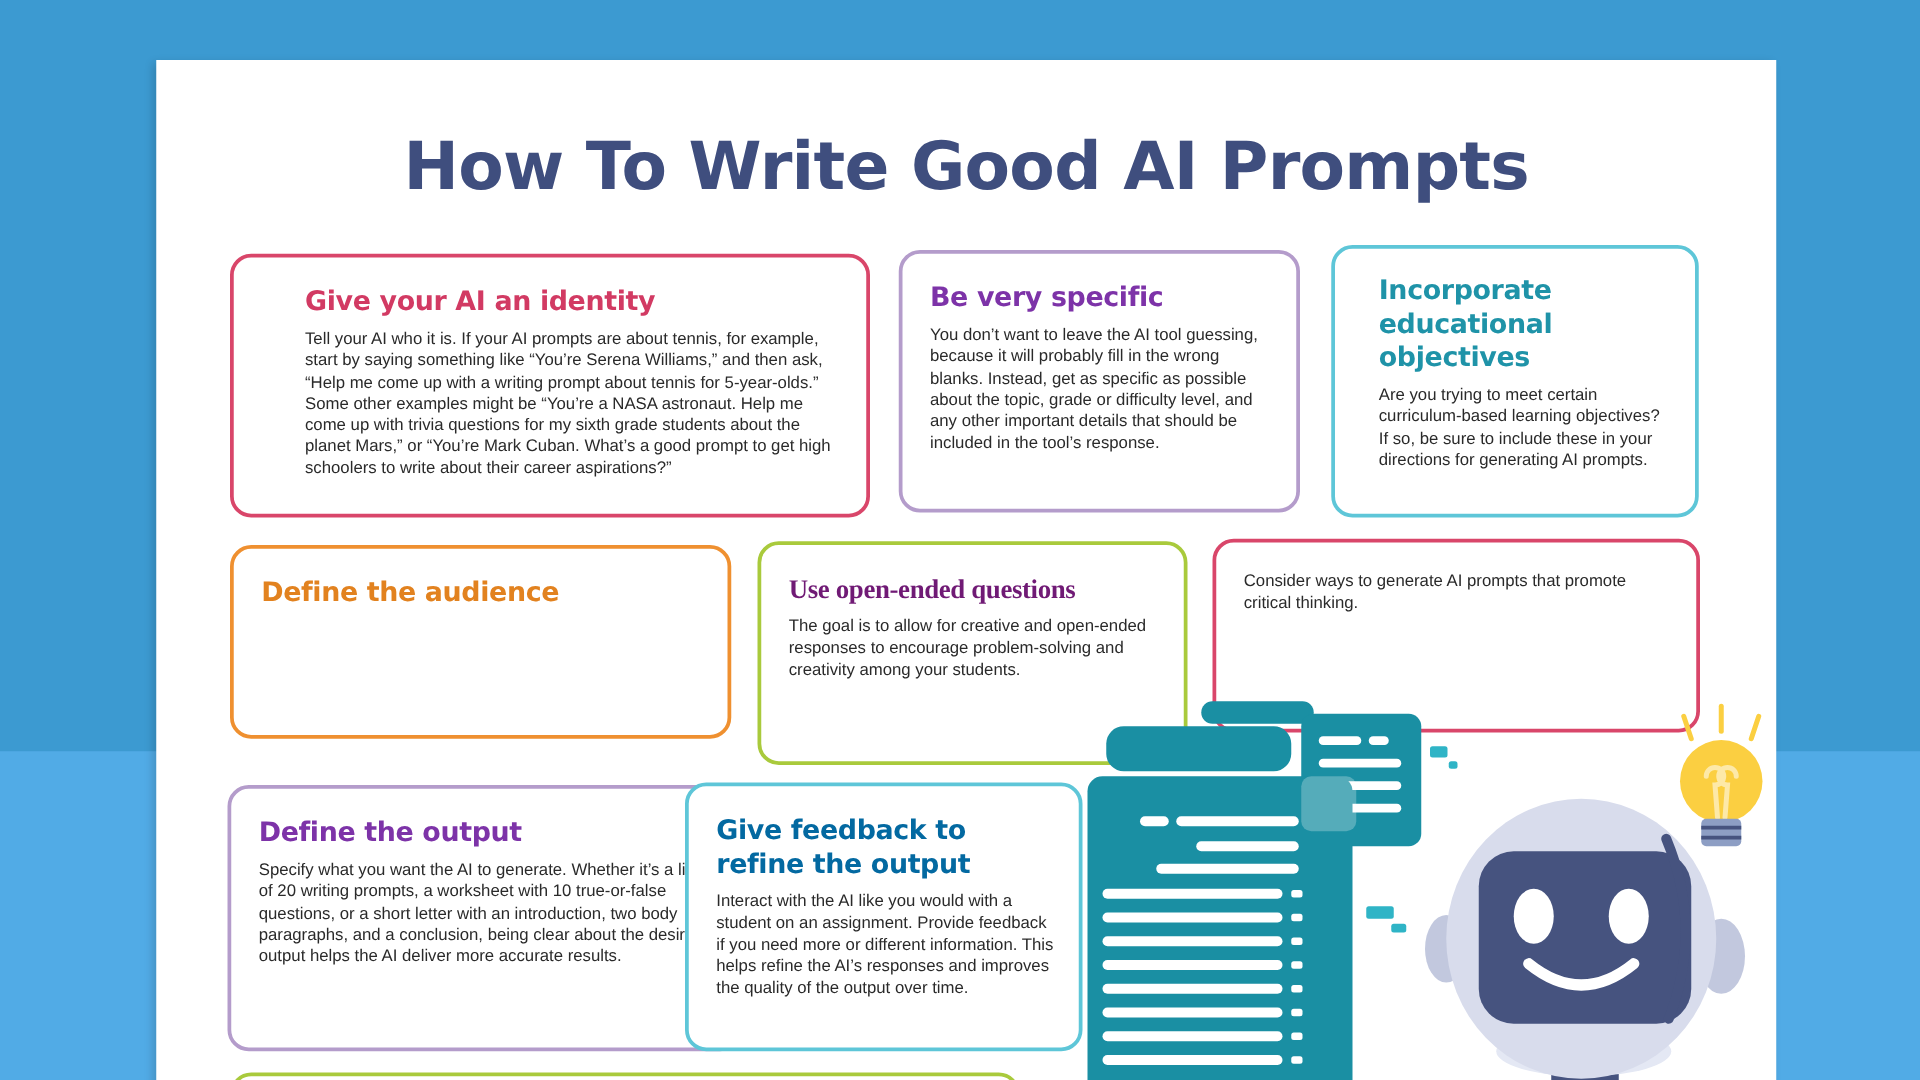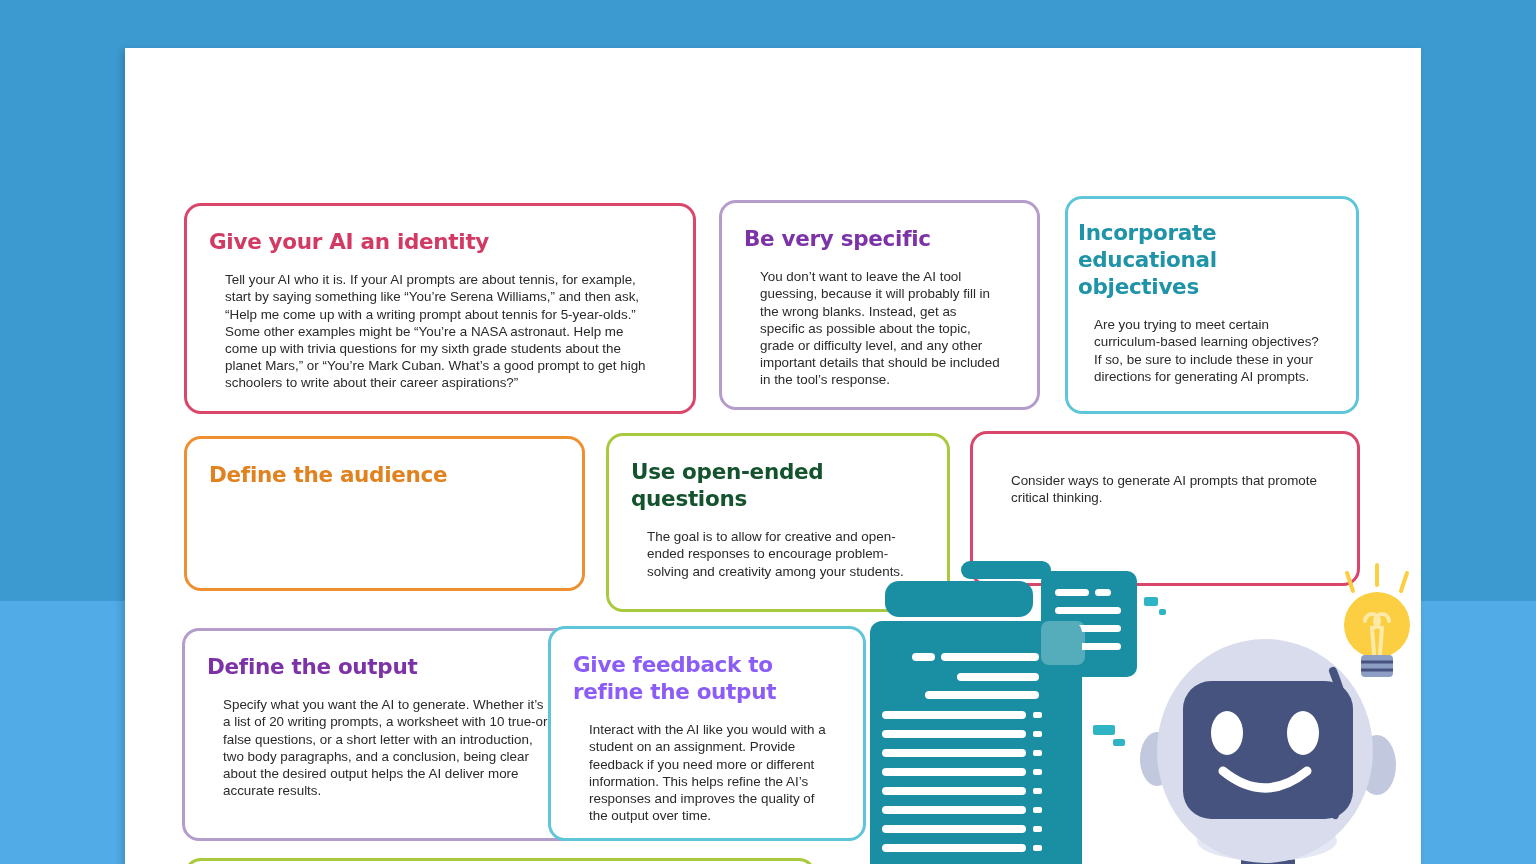--- a/index.html
+++ b/index.html
@@ -75,36 +75,36 @@
     font-size: 21.5px;
     line-height: 1.26;
     letter-spacing: -0.3px;
     margin: 0 0 7px 0;
   }
   .card-body {
     font-family: "Liberation Sans", sans-serif;
     font-size: 13.4px;
     line-height: 1.285;
     color: #2a2a2a;
-    margin: 16px;
-  }
-
-  
-  #card-identity      { left: 59px;  top: 155px; width: 512px; height: 211px; border-width: 3.2px; }
+    margin: 0;
+  }
+
+  
+  #card-identity      { left: 59px;  top: 155px; width: 512px; height: 211px; border-width: 3.2px; padding-left: 35px; }
   #card-specific      { left: 594px; top: 152px; width: 321px; height: 210px; border-width: 3.2px; }
   #card-objectives    { left: 940px; top: 148px; width: 294px; height: 218px; border-width: 3.2px; }
   #card-audience      { left: 59px;  top: 388px; width: 401px; height: 155px; border-width: 3.2px; }
   #card-openended     { left: 481px; top: 385px; width: 344px; height: 179px; border-width: 3.2px; }
   #card-critical      { left: 845px; top: 383px; width: 390px; height: 155px; border-width: 3.2px; }
   #card-output        { left: 57px;  top: 580px; width: 411px; height: 213px; border-width: 3.2px; }
   #card-feedback      { left: 423px; top: 578px; width: 318px; height: 215px; border-width: 3.2px; }
   #card-partial       { left: 59px;  top: 810px; width: 632px; height: 90px;  border-width: 3.2px; }
 
   .card-pad { padding: 22px 20px 10px 22px; }
-  #card-objectives .card-pad { padding: 20px 18px 10px 10px; }
+  #card-objectives .card-pad { padding: 20px 18px 10px 35px; }
   #card-critical .card-pad   { padding: 22px 20px 10px 22px; }
 
   
   .illus {
     position: absolute;
     left: 740px;
     top: 505px;
     width: 560px;
     height: 360px;
     pointer-events: none;
@@ -113,20 +113,21 @@
 </head>
 <body>
 
 <div id="stage">
 
   <div class="bg-band-top"></div>
   <div class="bg-band-bottom"></div>
 
   <div class="page">
 
+    <div class="poster-title">How To Write Good AI Prompts</div>
 
     <div class="card" id="card-identity" style="border-color:#d9466a;">
       <div class="card-pad">
         <div class="card-title" style="color:#d23a63;">Give your AI an identity</div>
         <div class="card-body">Tell your AI who it is. If your AI prompts are about tennis, for example, start by saying something like “You’re Serena Williams,” and then ask, “Help me come up with a writing prompt about tennis for 5-year-olds.” Some other examples might be “You’re a NASA astronaut. Help me come up with trivia questions for my sixth grade students about the planet Mars,” or “You’re Mark Cuban. What’s a good prompt to get high schoolers to write about their career aspirations?”</div>
       </div>
     </div>
 
     <div class="card" id="card-specific" style="border-color:#b49ccb;">
       <div class="card-pad">
@@ -143,41 +144,41 @@
     </div>
 
     <div class="card" id="card-audience" style="border-color:#ef9030;">
       <div class="card-pad">
         <div class="card-title" style="color:#e2821f;">Define the audience</div>
       </div>
     </div>
 
     <div class="card" id="card-openended" style="border-color:#a9ca3c;">
       <div class="card-pad">
-        <div class="card-title" style="color:#14532d; max-width:240px;">Use open-ended questions</div>
+        <div class="card-title" style="color:#701a75; max-width:240px;font-family:Liberation Serif, serif;">Use open-ended questions</div>
         <div class="card-body">The goal is to allow for creative and open-ended responses to encourage problem-solving and creativity among your students.</div>
       </div>
     </div>
 
     <div class="card" id="card-critical" style="border-color:#d9466a;">
       <div class="card-pad">
         <div class="card-body">Consider ways to generate AI prompts that promote critical thinking.</div>
       </div>
     </div>
 
     <div class="card" id="card-output" style="border-color:#b49ccb;">
       <div class="card-pad">
         <div class="card-title" style="color:#7d33a8;">Define the output</div>
         <div class="card-body">Specify what you want the AI to generate. Whether it’s a list of 20 writing prompts, a worksheet with 10 true-or-false questions, or a short letter with an introduction, two body paragraphs, and a conclusion, being clear about the desired output helps the AI deliver more accurate results.</div>
       </div>
     </div>
 
     <div class="card" id="card-feedback" style="border-color:#5ec6d8;">
       <div class="card-pad">
-        <div class="card-title" style="color:#8b5cf6; max-width:230px;">Give feedback to refine the output</div>
+        <div class="card-title" style="color:#0369a1; max-width:230px;">Give feedback to refine the output</div>
         <div class="card-body">Interact with the AI like you would with a student on an assignment. Provide feedback if you need more or different information. This helps refine the AI’s responses and improves the quality of the output over time.</div>
       </div>
     </div>
 
     <div class="card" id="card-partial" style="border-color:#a9ca3c;">
       <div class="card-pad">
         <div class="card-title" style="color:#359b3f;"></div>
       </div>
     </div>
 

